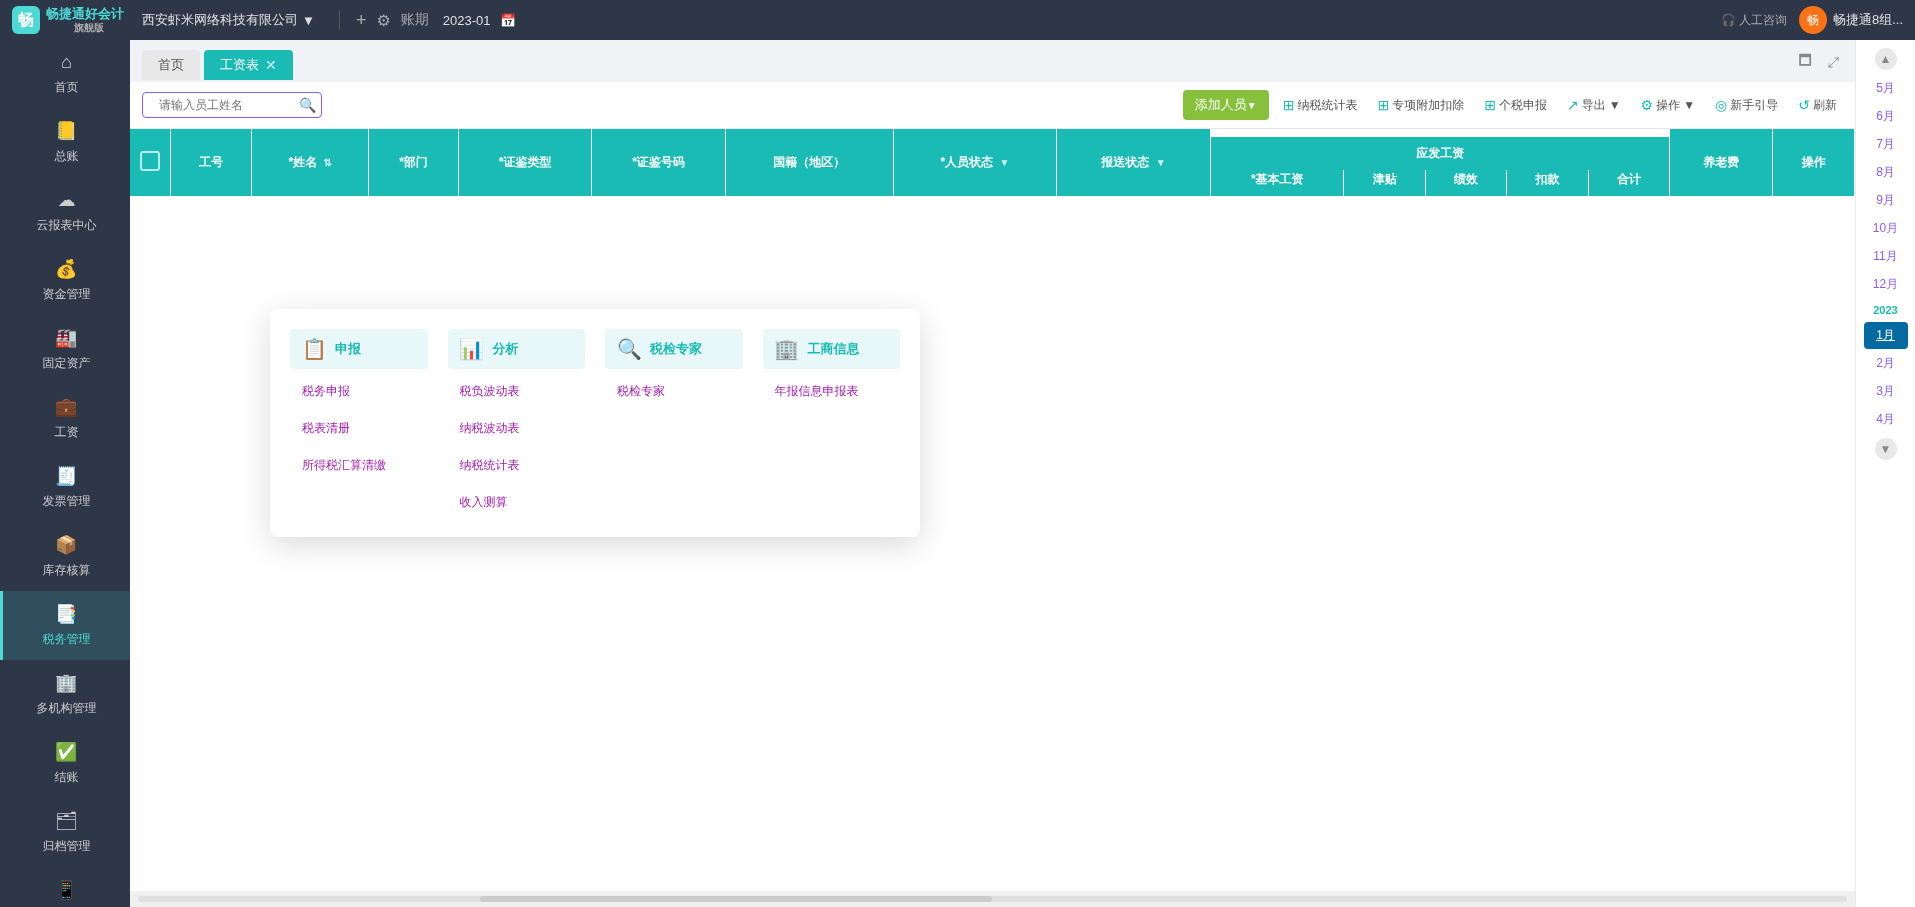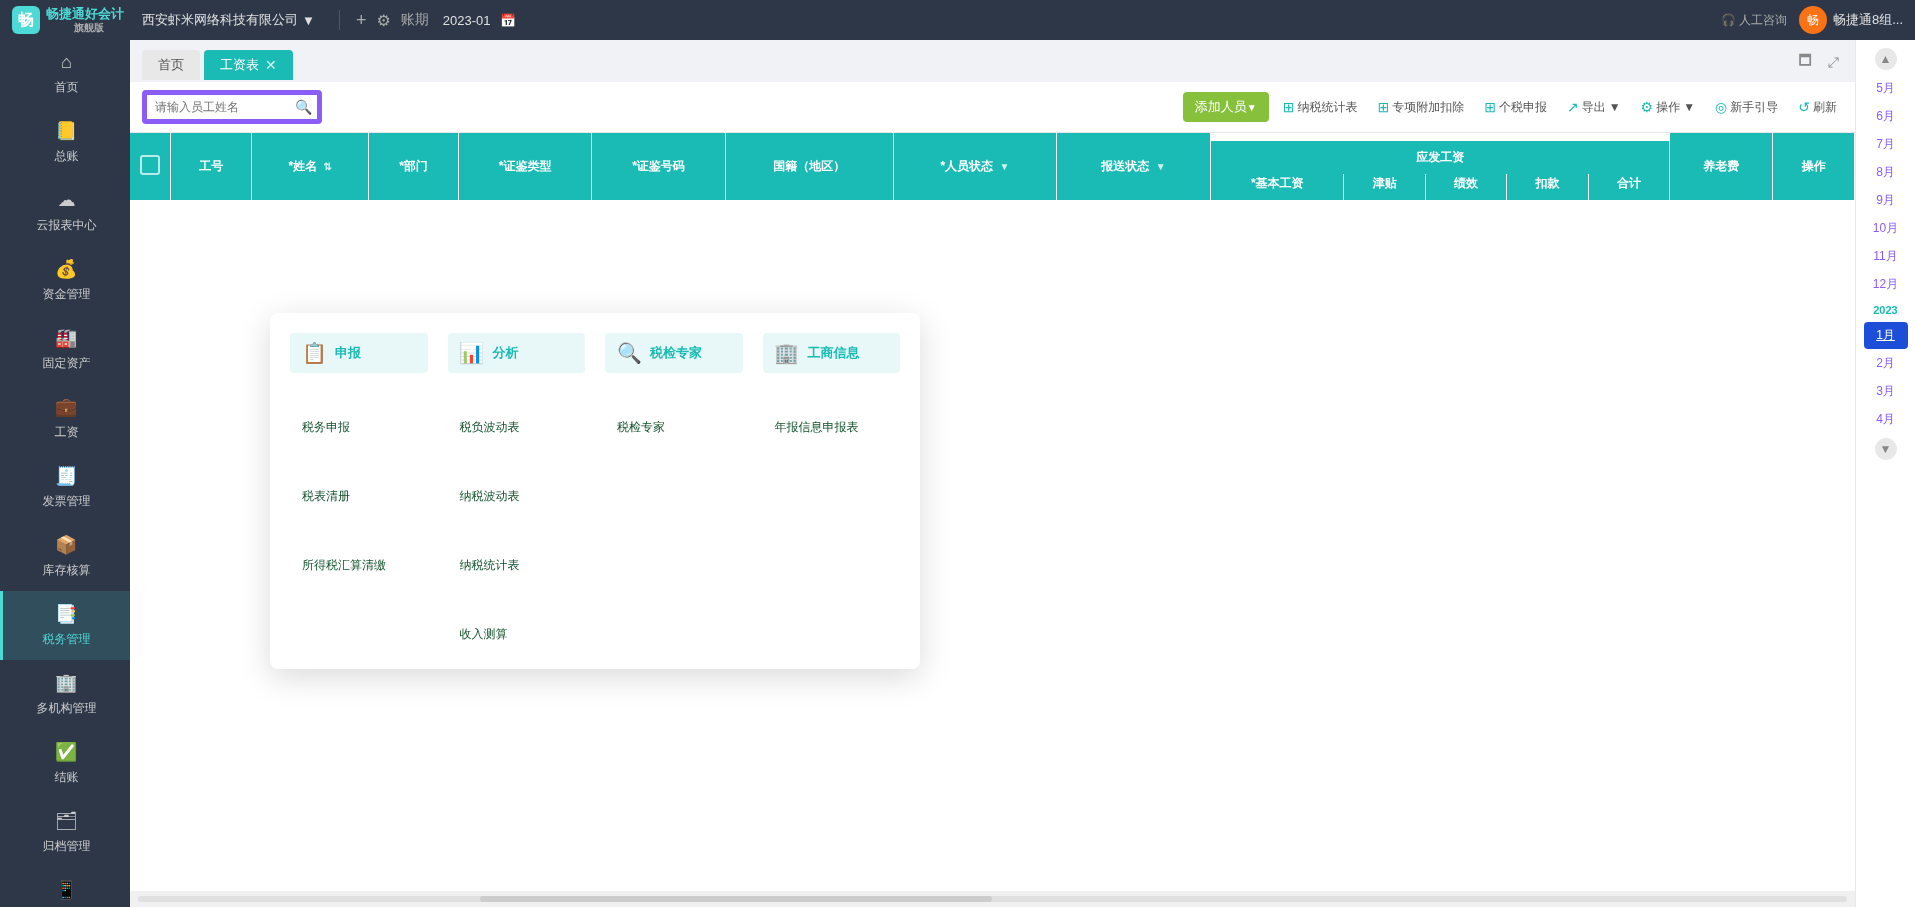--- a/index.html
+++ b/index.html
@@ -122,22 +122,22 @@
       background: white;
       padding: 8px 12px;
       display: flex;
       align-items: center;
       gap: 8px;
       border-bottom: 1px solid #e8e8e8;
       flex-shrink: 0;
     }
     .search-input-wrap {
       display: flex; align-items: center;
-      border: 5px solid #8b5cf6; border-radius: 4px;
-      padding: 4px 8px; background: white;
+      border: 1px solid #8b5cf6; border-radius: 4px;
+      padding: 4px 16px; background: white;
       width: 180px;
     }
     .search-input-wrap input {
       border: none; outline: none; font-size: 12px; color: #999; width: 140px;
     }
     .search-icon { color: #bbb; font-size: 14px; }
 
     .toolbar-spacer { flex: 1; }
 
     .btn-add-person {
@@ -205,23 +205,22 @@
       gap: 20px;
     }
     .menu-section { display: flex; flex-direction: column; gap: 8px; }
     .menu-section-header {
       display: flex; align-items: center; gap: 8px;
       background: #e8f8f8; padding: 8px 12px; border-radius: 4px;
       color: #1abbb4; font-size: 13px; font-weight: bold;
     }
     .menu-section-icon { font-size: 20px; }
     .menu-item {
-      padding: 6px 12px; font-size: 12px; color: #14532d; cursor: pointer;
+      padding: 6px 12px; font-size: 12px; color: #a21caf; cursor: pointer;
       border-radius: 3px;
-      margin-top: 32px;
     }
 
     
     .empty-state {
       display: flex; flex-direction: column; align-items: center; justify-content: center;
       padding: 80px 20px; color: #aaa;
     }
     .empty-icon {
       width: 80px; height: 80px;
       margin-bottom: 16px;
@@ -246,21 +245,21 @@
       border-radius: 50%; background: #e8e8e8;
       display: flex; align-items: center; justify-content: center;
       cursor: pointer; color: #888; font-size: 12px;
       margin-bottom: 4px;
     }
     .month-item {
       width: 44px; padding: 5px 6px;
       text-align: center; font-size: 12px; color: #8b5cf6;
       cursor: pointer; border-radius: 3px; margin: 1px 0;
     }
-    .month-item.current { background: #1d4ed8; color: white; border-radius: 4px; text-decoration: underline; }
+    .month-item.current { background: #0369a1; color: white; border-radius: 4px; text-decoration: underline; }
     .month-item.year-label { color: #1abbb4; font-weight: bold; font-size: 11px; background: none; }
     .calendar-bottom-btn {
       width: 22px; height: 22px;
       border-radius: 50%; background: #e8e8e8;
       display: flex; align-items: center; justify-content: center;
       cursor: pointer; color: #888; font-size: 12px;
       margin-top: 4px;
     }
 
     

